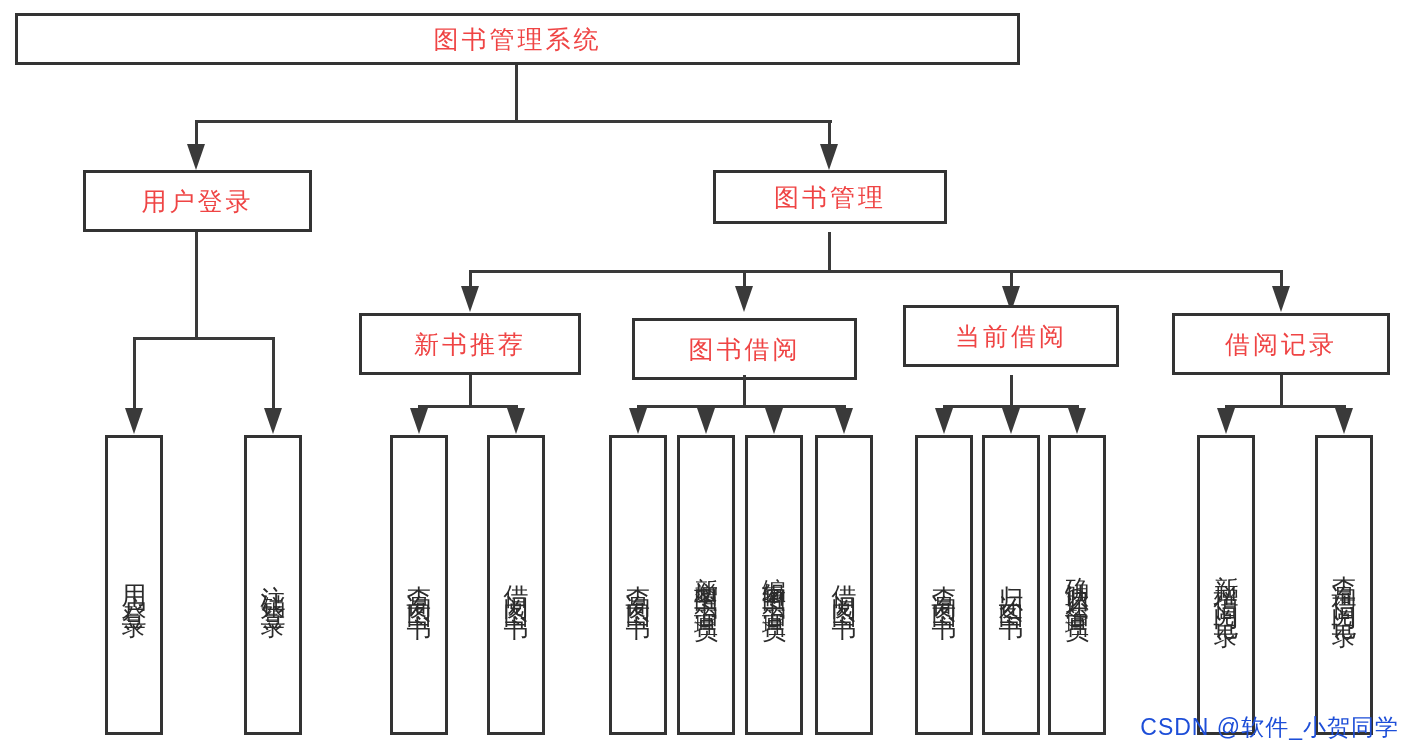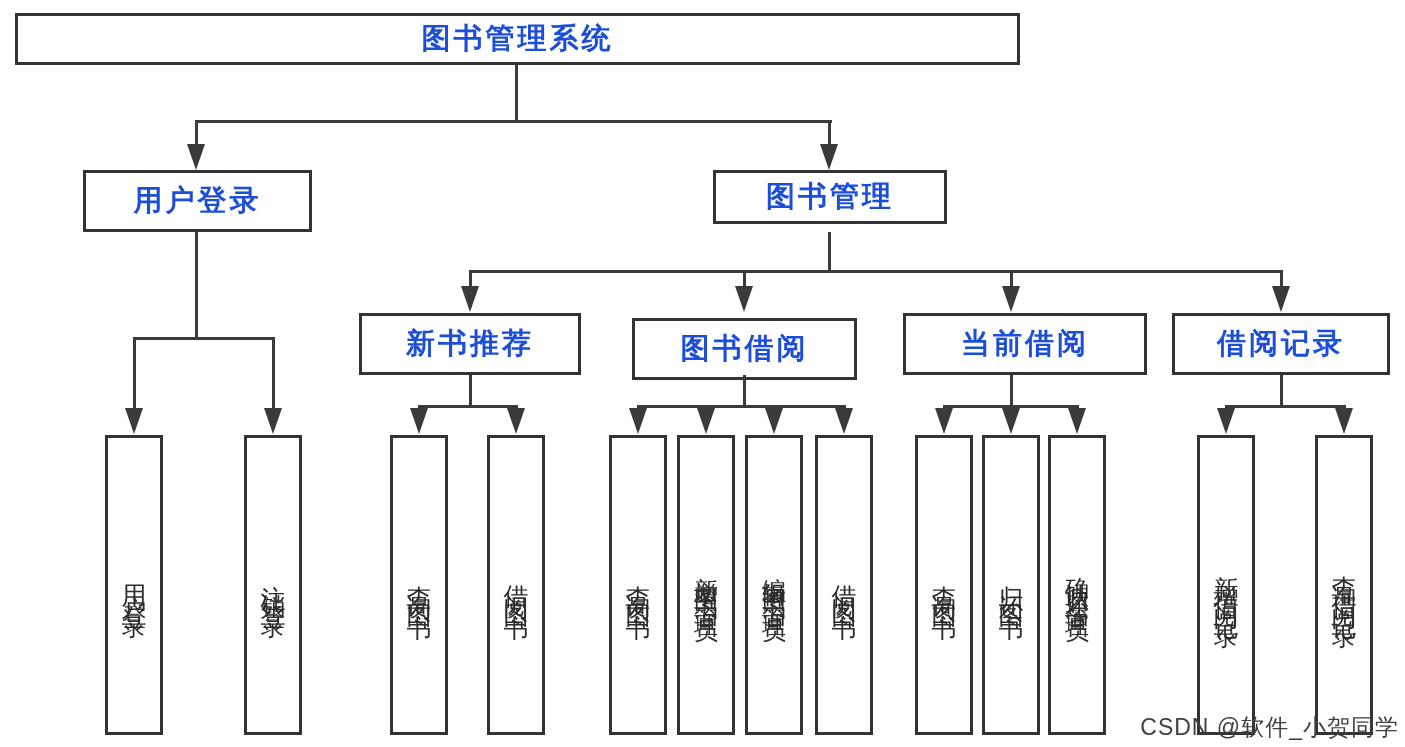--- a/index.html
+++ b/index.html
@@ -13,24 +13,23 @@
   }
   
   .hbox {
     position: absolute;
     box-sizing: border-box;
     border: 3px solid #333333;
     background: #ffffff;
     display: flex;
     align-items: center;
     justify-content: center;
-    font-size: 29px;
+    font-size: 25px;
     letter-spacing: 3px;
-    color: #1d4ed8;
-    font-weight: bold;
+    color: #ef4444;
   }
   
   .vbox {
     position: absolute;
     box-sizing: border-box;
     border: 3px solid #333333;
     background: #ffffff;
     width: 58px;
     height: 300px;
     top: 435px;
@@ -58,21 +57,21 @@
     border-left: 9px solid transparent;
     border-right: 9px solid transparent;
     border-top: 26px solid #3a3a3a;
   }
   .watermark {
     position: absolute;
     right: 6px;
     bottom: 4px;
     font-size: 23px;
     letter-spacing: 1px;
-    color: #404040;
+    color: #1d4ed8;
   }
 </style>
 </head>
 <body>
 
 <div class="canvas">
 
   <div class="hbox" style="left:15px; top:13px; width:1005px; height:52px">图书管理系统</div>
 
   <div class="vl" style="left:515px; top:65px; height:56px"></div>
@@ -98,21 +97,21 @@
   <div class="arr" style="left:461px; top:286px"></div>
   <div class="vl" style="left:743px; top:270px; height:20px"></div>
   <div class="arr" style="left:735px; top:286px"></div>
   <div class="vl" style="left:1010px; top:270px; height:20px"></div>
   <div class="arr" style="left:1002px; top:286px"></div>
   <div class="vl" style="left:1280px; top:270px; height:20px"></div>
   <div class="arr" style="left:1272px; top:286px"></div>
 
   <div class="hbox" style="left:359px; top:313px; width:222px; height:62px">新书推荐</div>
   <div class="hbox" style="left:632px; top:318px; width:225px; height:62px">图书借阅</div>
-  <div class="hbox" style="left:903px; top:313px; width:244px; height:62px">当前借阅</div>
+  <div class="hbox" style="left:903px; top:305px; width:216px; height:62px">当前借阅</div>
   <div class="hbox" style="left:1172px; top:313px; width:218px; height:62px">借阅记录</div>
 
   <div class="vl" style="left:469px; top:375px; height:32px"></div>
   <div class="hl" style="left:419px; top:405px; width:99px"></div>
   <div class="vl" style="left:418px; top:405px; height:8px"></div>
   <div class="arr" style="left:410px; top:408px"></div>
   <div class="vl" style="left:515px; top:405px; height:8px"></div>
   <div class="arr" style="left:507px; top:408px"></div>
 
   <div class="vl" style="left:743px; top:375px; height:32px"></div>

